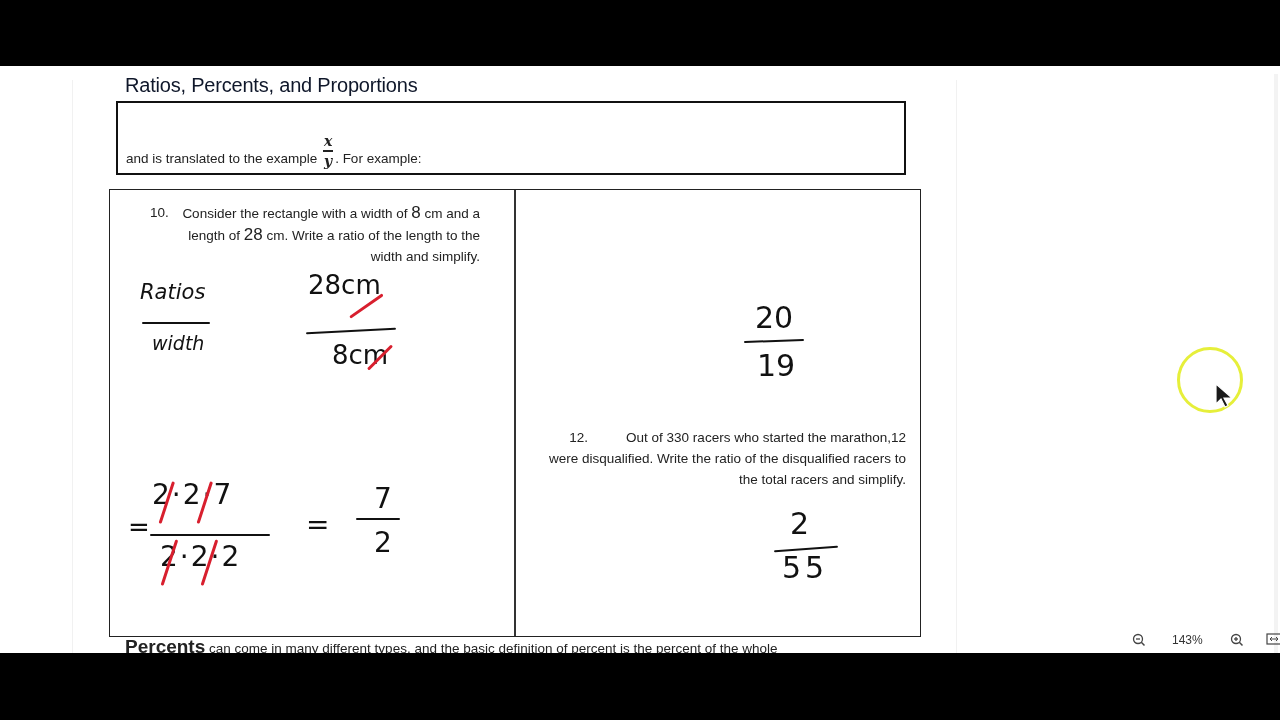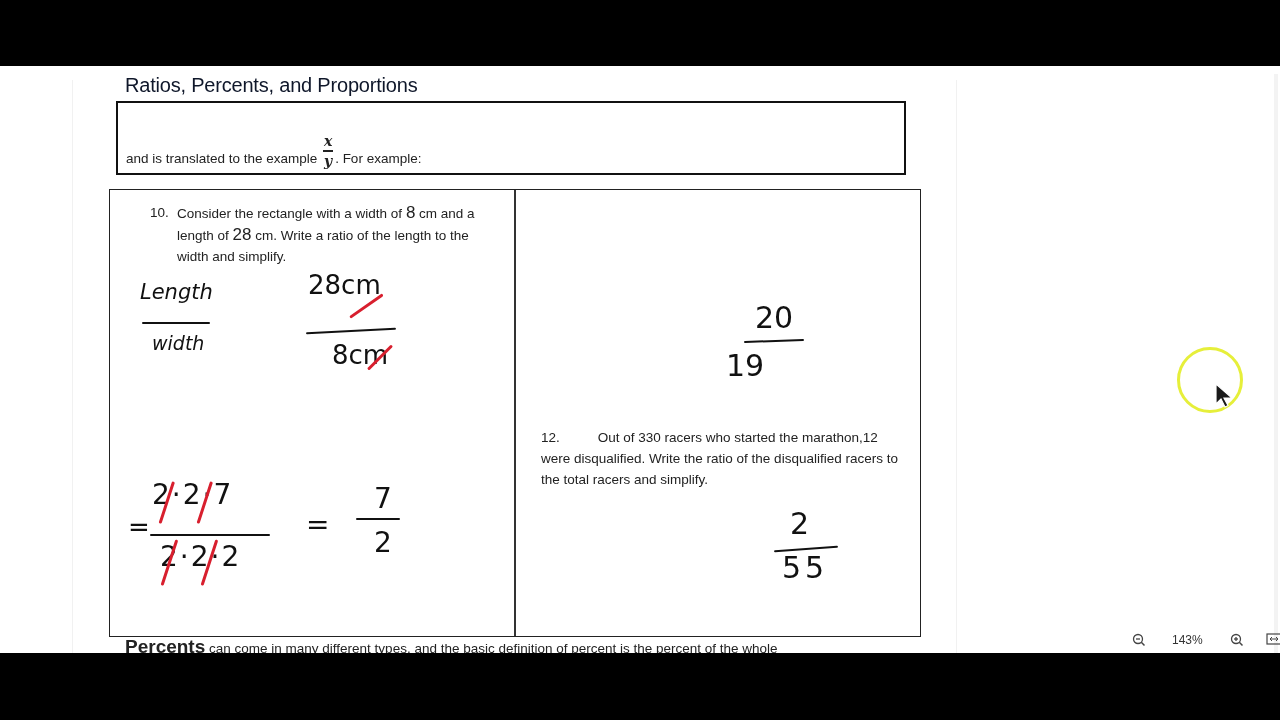--- a/index.html
+++ b/index.html
@@ -10,21 +10,21 @@
   .vscroll { position:absolute; right:2px; top:8px; bottom:0; width:4px; background:#f3f3f3; }
   .doc-title { position:absolute; left:125px; top:8px; font-size:20px; color:#0f172a; font-family:Liberation Sans, sans-serif; letter-spacing:-0.2px; }
   .intro-box { position:absolute; left:116px; top:35px; width:790px; height:74px; border:2px solid #111; box-sizing:border-box; }
   .intro-line1 { position:absolute; left:8px; top:4px; font-size:13.5px; color:#222; white-space:nowrap; }
   .intro-line1 b { font-size:17px; }
   .intro-line2 { position:absolute; left:8px; top:38px; font-size:13.5px; color:#222; white-space:nowrap; }
   .frac-xy { display:inline-block; vertical-align:middle; text-align:center; font-family:"DejaVu Serif", serif; font-style:italic; font-weight:bold; font-size:14px; line-height:16px; margin:0 2px; position:relative; top:-8px; }
   .frac-xy .bar { display:block; height:2px; background:#222; width:10px; margin:1px auto; }
   .grid-box { position:absolute; left:109px; top:123px; width:812px; height:448px; border:1.5px solid #222; box-sizing:border-box; }
   .divider { position:absolute; left:404px; top:0; bottom:0; width:1.5px; background:#333; }
-  .q { position:absolute; font-size:13.5px; line-height:21px; color:#222; }
+  .q { position:absolute; font-size:13.5px; line-height:21px; color:#222;text-align:right; }
   .q10 { left:40px; top:12px; width:330px; }
   .q10 .num { position:absolute; left:0; }
   .q10 .txt { display:block; padding-left:27px; }
   .q11 { left:431px; top:12px; width:365px; }
   .q12 { left:431px; top:237px; width:365px; }
   .big { font-size:17px; }
   .hw { position:absolute; font-family:"DejaVu Sans", sans-serif; color:#111; }
   .hw-bar { position:absolute; height:2px; background:#111; border-radius:1px; }
   .red { position:absolute; height:3px; background:#d81f2e; border-radius:2px; transform-origin:left center; }
   .next-heading { position:absolute; left:125px; top:570px; font-size:13.5px; color:#222; white-space:nowrap; }
@@ -51,21 +51,21 @@
   </div>
 
   <div class="grid-box">
     <div class="divider"></div>
 
     <div class="q q10">
       <span class="num">10.</span>
       <span class="txt"><span>Consider the rectangle with a width of </span><span class="big">8</span><span> cm and a length of </span><span class="big">28</span><span> cm. Write a ratio of the length to the width and simplify.</span></span>
     </div>
 
-    <div class="hw" style="left:30px;top:90px;font-size:21px;font-style:italic;">Length</div>
+    <div class="hw" style="left:30px;top:90px;font-size:21px;font-style:italic;">Ratios</div>
     <div class="hw-bar" style="left:32px;top:132px;width:68px;"></div>
     <div class="hw" style="left:42px;top:142px;font-size:19px;font-style:italic;">width</div>
 
     <div class="hw" style="left:198px;top:80px;font-size:26px;">28cm</div>
     <div class="red" style="left:240px;top:126px;width:40px;transform:rotate(-35deg);"></div>
     <div class="hw-bar" style="left:196px;top:140px;width:90px;transform:rotate(-3deg);"></div>
     <div class="hw" style="left:222px;top:150px;font-size:26px;">8cm</div>
     <div class="red" style="left:258px;top:178px;width:34px;transform:rotate(-45deg);"></div>
 
     <div class="hw" style="left:18px;top:322px;font-size:26px;">=</div>
@@ -77,21 +77,21 @@
     <div class="red" style="left:52px;top:394px;width:48px;transform:rotate(-72deg);"></div>
     <div class="red" style="left:92px;top:394px;width:48px;transform:rotate(-72deg);"></div>
 
     <div class="hw" style="left:196px;top:318px;font-size:28px;">=</div>
     <div class="hw" style="left:264px;top:292px;font-size:28px;">7</div>
     <div class="hw-bar" style="left:246px;top:328px;width:44px;"></div>
     <div class="hw" style="left:264px;top:336px;font-size:28px;">2</div>
 
     <div class="hw" style="left:645px;top:110px;font-size:30px;">20</div>
     <div class="hw-bar" style="left:634px;top:150px;width:60px;transform:rotate(-2deg);"></div>
-    <div class="hw" style="left:616px;top:158px;font-size:30px;">19</div>
+    <div class="hw" style="left:647px;top:158px;font-size:30px;">19</div>
 
     <div class="q q12">
       <span>12.</span><span style="display:inline-block;width:38px;"></span><span>Out of 330 racers who started the marathon,12 were disqualified.  Write the ratio of the disqualified racers to the total racers and simplify.</span>
     </div>
     <div class="hw" style="left:680px;top:316px;font-size:30px;">2</div>
     <div class="hw-bar" style="left:664px;top:358px;width:64px;transform:rotate(-4deg);"></div>
     <div class="hw" style="left:672px;top:360px;font-size:30px;letter-spacing:4px;">55</div>
   </div>
 
   <div class="next-heading">

